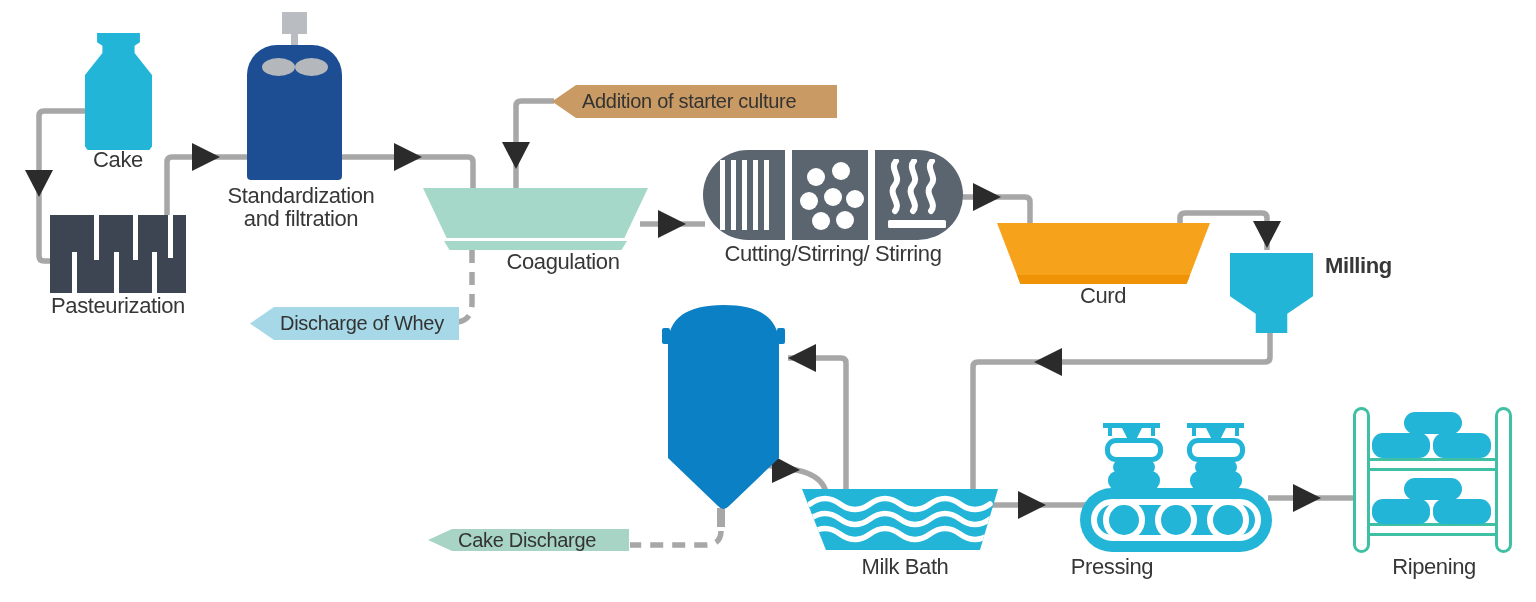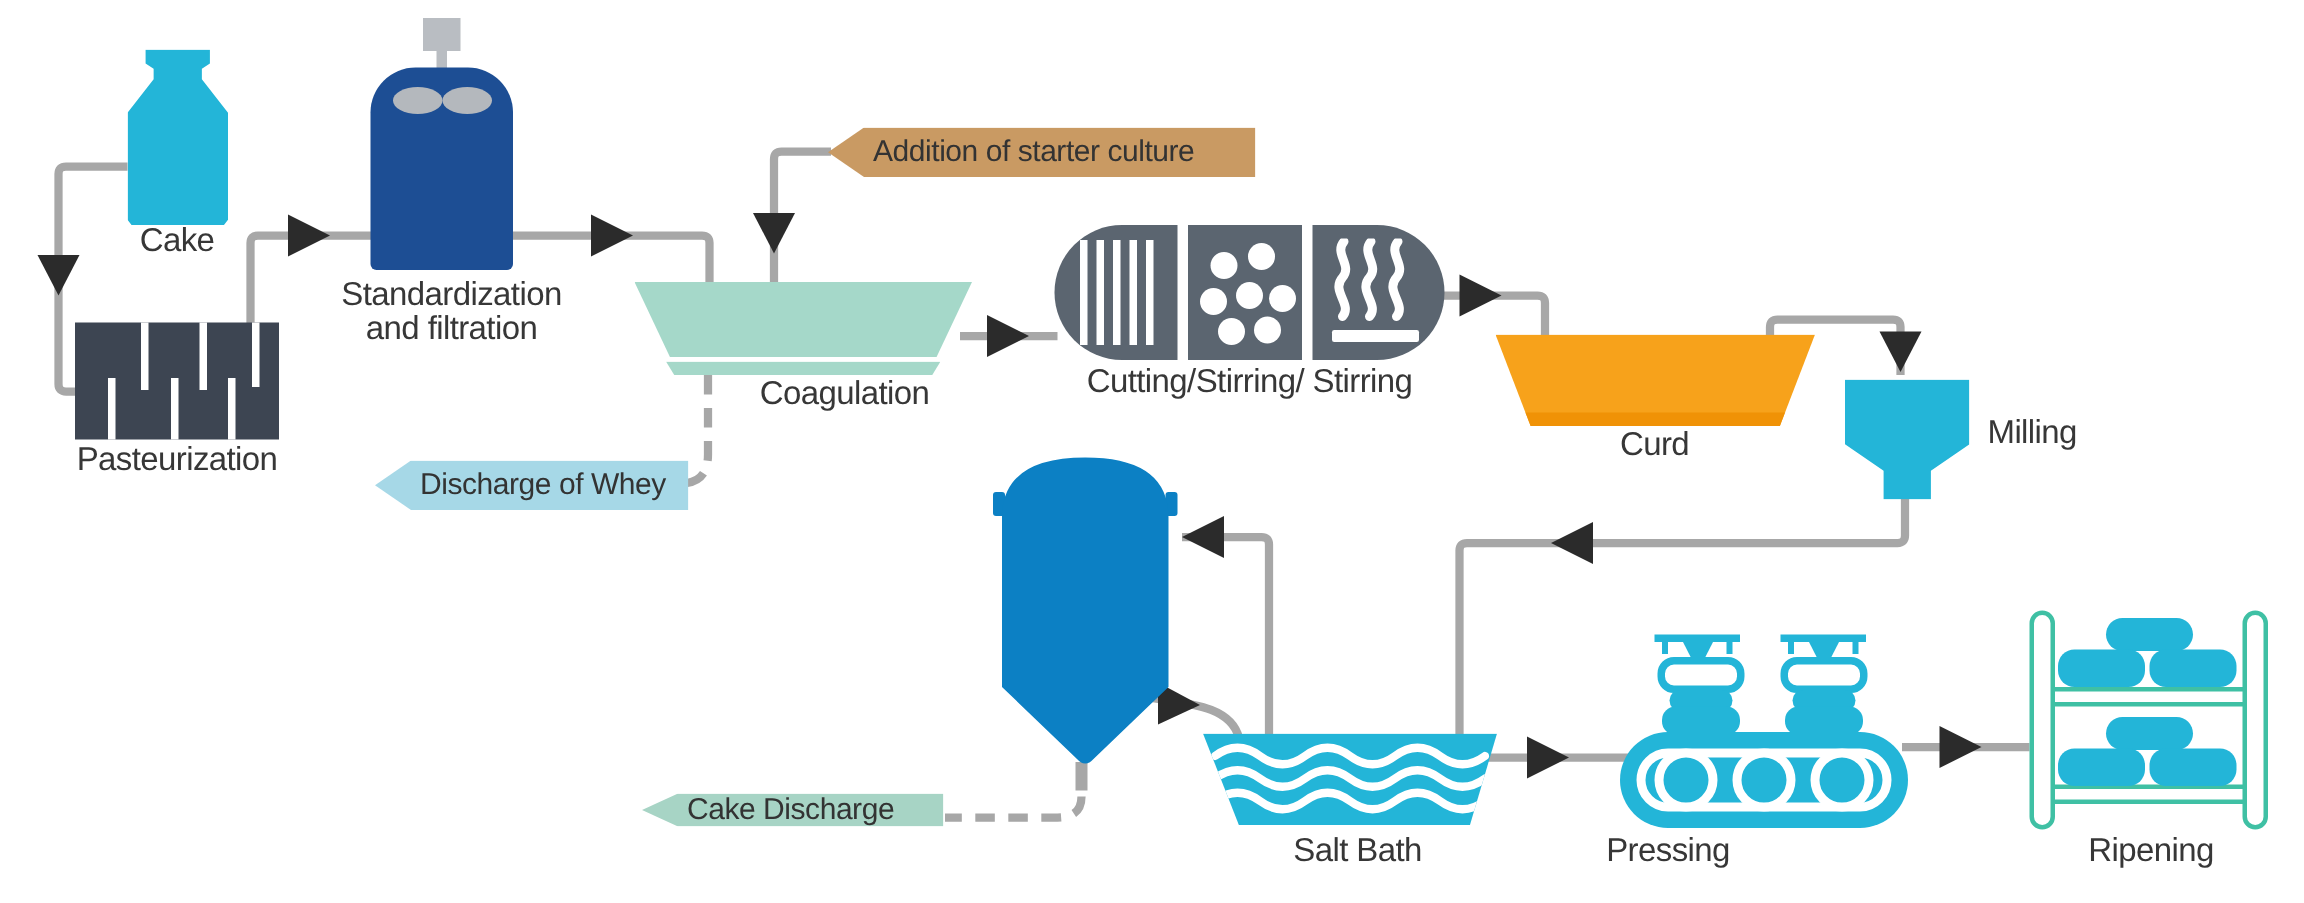--- a/index.html
+++ b/index.html
@@ -176,42 +176,42 @@
     </div>
   </div>
   <div class="lbl" style="left:833px;top:242px;">Cutting/Stirring/ Stirring</div>
 
   <div class="abs curd">
     <div class="curdband"></div>
   </div>
   <div class="lbl" style="left:1103px;top:284px;">Curd</div>
 
   <div class="abs mill"></div>
-  <div class="lbl lbl-left" style="left:1325px;top:276px;">Milling</div>
+  <div class="lbl lbl-left" style="left:1325px;top:254px;font-weight:bold;">Milling</div>
 
   <svg class="abs" style="left:655px;top:300px;" width="140" height="235" viewBox="0 0 140 235">
     <rect x="7" y="28" width="8" height="16" rx="2" fill="#0c80c4"></rect>
     <rect x="122" y="28" width="8" height="16" rx="2" fill="#0c80c4"></rect>
     <path fill="#0c80c4" d="M13,45 Q13,5 68.5,5 Q124,5 124,45 L124,158 L74,206 Q68.5,212 63,206 L13,158 Z"></path>
   </svg>
 
   <div class="banner" style="left:428px;top:529px;width:201px;height:22px;background:var(--mintb);">
     <span>Cake Discharge</span>
   </div>
 
   <div class="abs bath">
     <svg width="196" height="61" viewBox="0 0 196 61">
       <g fill="none" stroke="#fff" stroke-width="5.5" stroke-linecap="round">
         <path d="M8,15 q15,-11 30,0 t30,0 t30,0 t30,0 t30,0 t30,0"></path>
         <path d="M8,30 q15,-11 30,0 t30,0 t30,0 t30,0 t30,0 t30,0"></path>
         <path d="M8,45 q15,-11 30,0 t30,0 t30,0 t30,0 t30,0 t30,0"></path>
       </g>
     </svg>
   </div>
-  <div class="lbl" style="left:905px;top:555px;">Salt Bath</div>
+  <div class="lbl" style="left:905px;top:555px;">Milk Bath</div>
 
   <div class="pressbar" style="left:1103px;top:423px;width:57px;"></div>
   <div class="pressbar" style="left:1187px;top:423px;width:57px;"></div>
   <div class="ptick" style="left:1108px;top:427px;"></div>
   <div class="ptick" style="left:1151px;top:427px;"></div>
   <div class="ptick" style="left:1192px;top:427px;"></div>
   <div class="ptick" style="left:1235px;top:427px;"></div>
   <div class="pfun" style="left:1122px;top:428px;"></div>
   <div class="pfun" style="left:1206px;top:428px;"></div>
   <div class="cheese" style="left:1105px;top:438px;width:58px;"></div>

